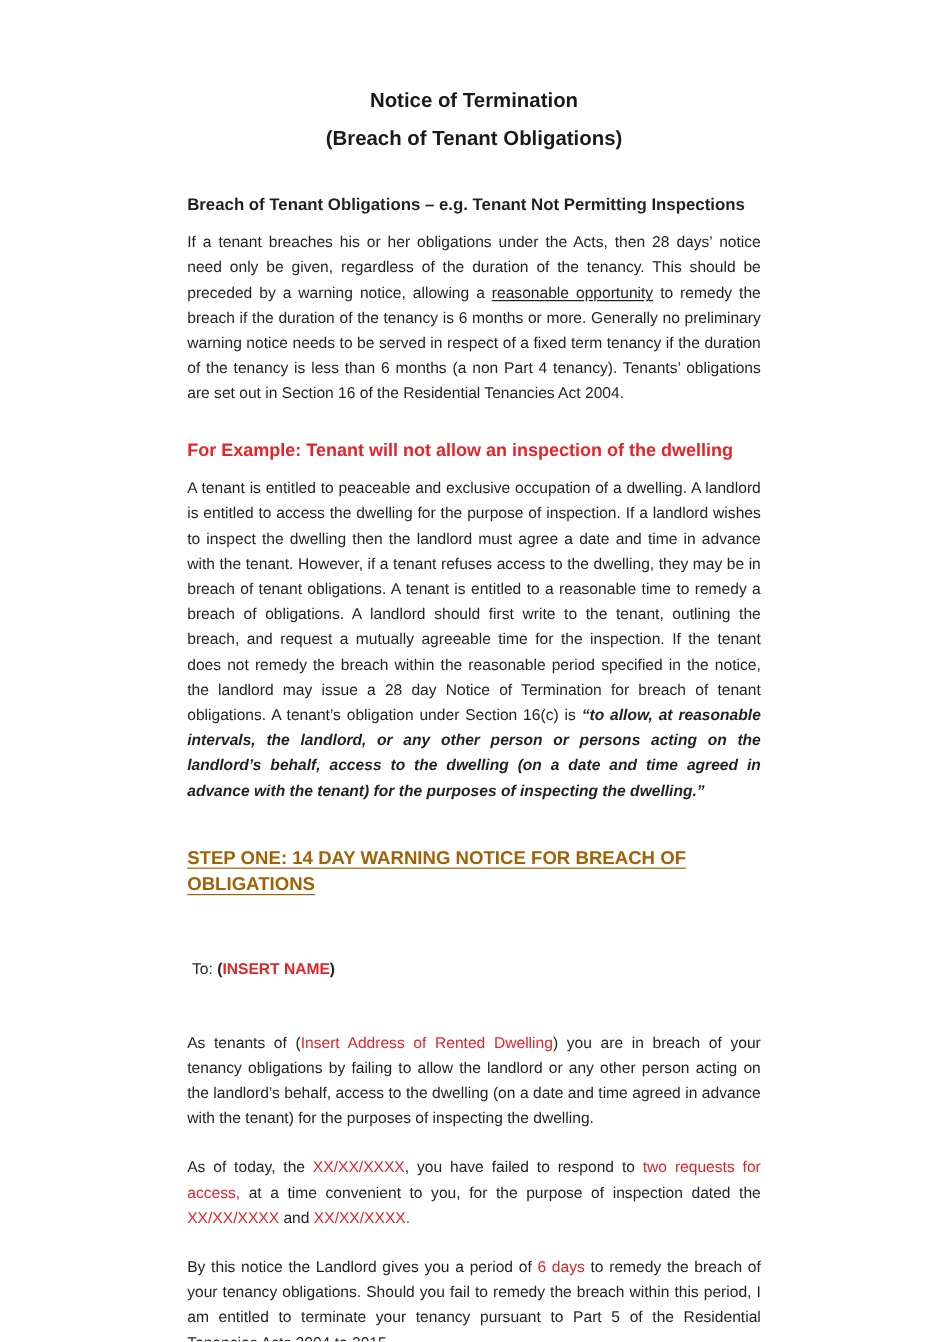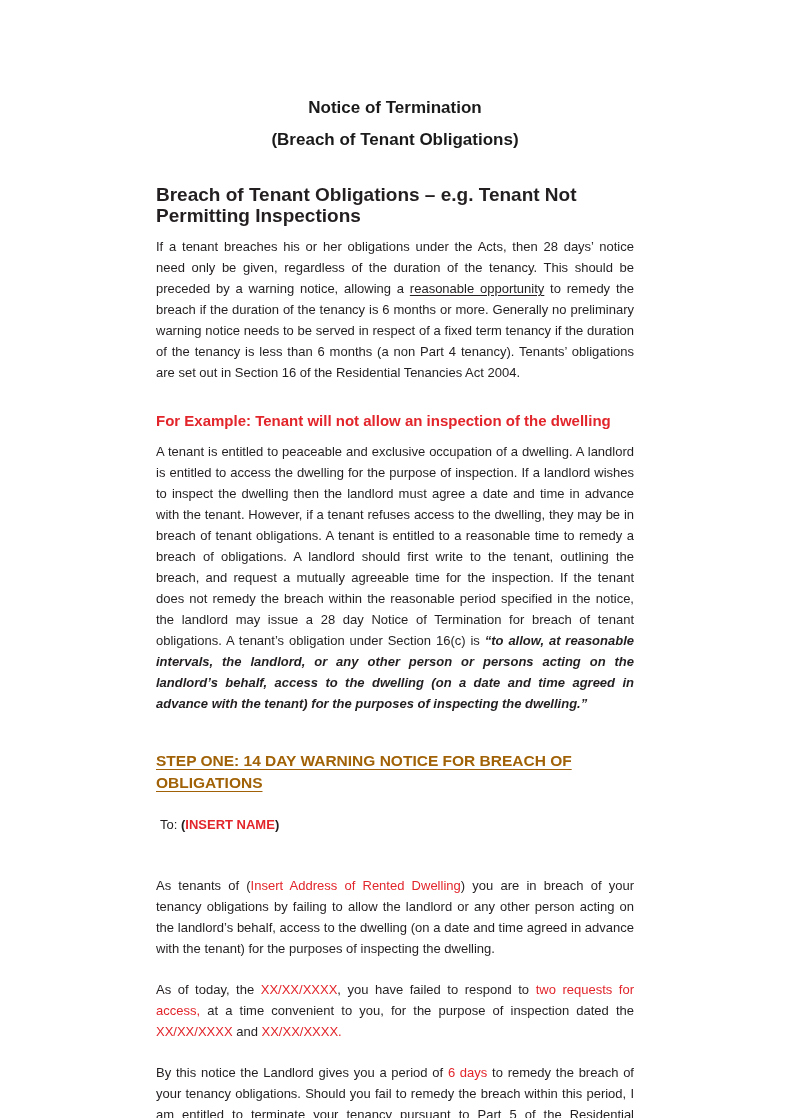--- a/index.html
+++ b/index.html
@@ -2,36 +2,36 @@
 <html><head>
 <meta charset="utf-8">
 <style>
   * { margin: 0; padding: 0; box-sizing: border-box; }
   html, body { background: #ffffff; }
   .page {
     width: 668px;
     height: 1118px;
     margin: 0 auto;
     background: #ffffff;
-    padding: 92px 95px 0 95px;
+    padding: 68px 95px 0 95px;
     font-family: "Liberation Sans", sans-serif;
     color: #231f20;
     overflow: hidden;
   }
   .title {
     text-align: center;
     font-weight: bold;
     font-size: 17px;
     line-height: 32px;
     color: #1a1a1a;
   }
   .h-bold {
     margin-top: 28px;
     font-weight: bold;
-    font-size: 19px;
+    font-size: 14px;
     line-height: 21px;
   }
   .body {
     margin-top: 10px;
     font-size: 13px;
     line-height: 21px;
     text-align: justify;
   }
   .h-red {
     margin-top: 27px;
@@ -43,21 +43,21 @@
   .step {
     margin-top: 36px;
     font-weight: bold;
     font-size: 15.5px;
     line-height: 22px;
     color: #a16207;
     text-decoration: underline;
     text-underline-offset: 3px;
   }
   .to-line {
-    margin-top: 20px;
+    margin-top: 48px;
     padding-left: 4px;
     text-align: left;
   }
   .gap-lg { margin-top: 40px; }
   .gap-md { margin-top: 20px; }
   .red { color: #e2252b; }
   .b { font-weight: bold; }
   .i { font-style: italic; font-weight: bold; }
   .u { text-decoration: underline; text-underline-offset: 2px; }
 </style>

